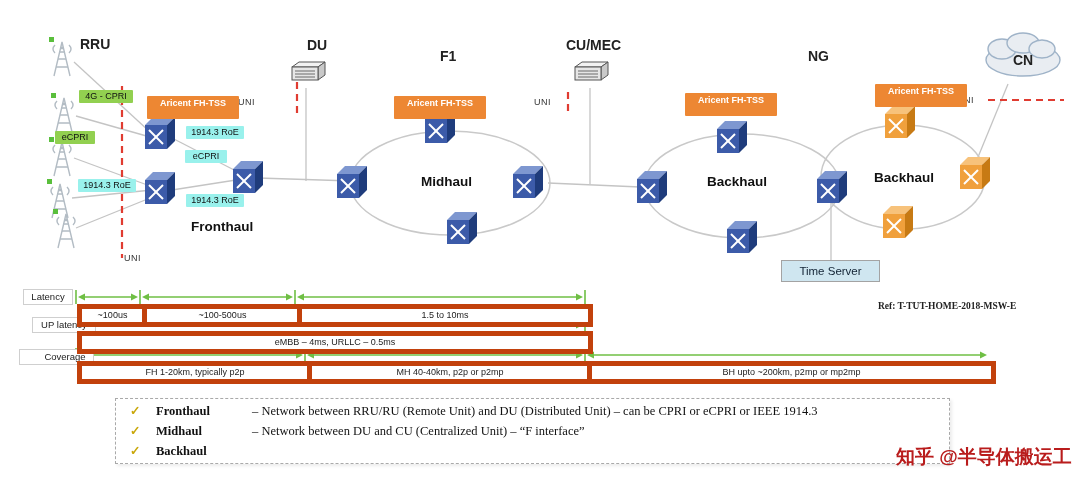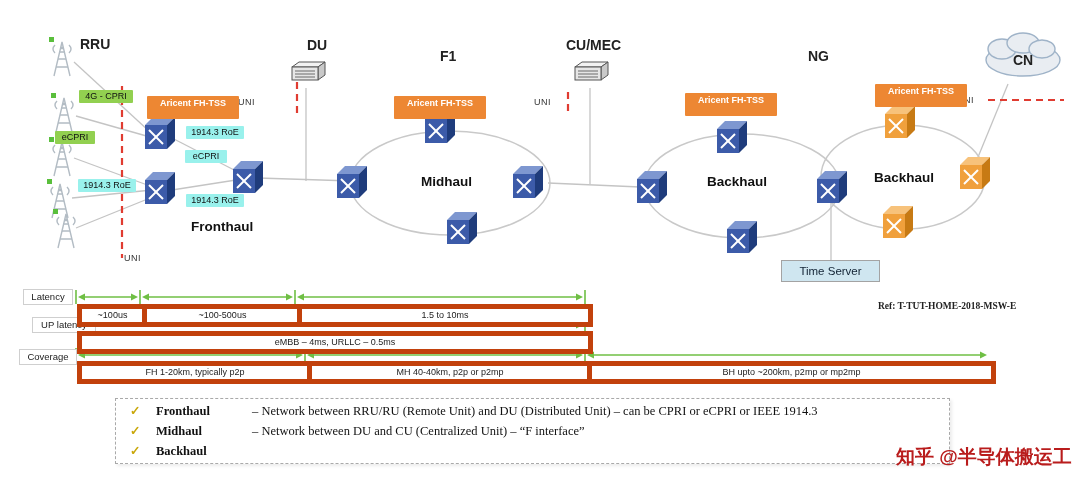--- a/index.html
+++ b/index.html
@@ -203,21 +203,21 @@
   <div class="lbl chip green" style="left:55px;top:131px;width:40px;">eCPRI</div>
   <div class="lbl chip cyan" style="left:78px;top:179px;width:58px;">1914.3 RoE</div>
   <div class="lbl chip cyan" style="left:186px;top:126px;width:58px;">1914.3 RoE</div>
   <div class="lbl chip cyan" style="left:185px;top:150px;width:42px;">eCPRI</div>
   <div class="lbl chip cyan" style="left:186px;top:194px;width:58px;">1914.3 RoE</div>
 
   <div class="lbl time-server" style="left:781px;top:260px;width:97px;">Time Server</div>
 
   <div class="lbl metric-name" style="left:23px;top:289px;width:48px;">Latency</div>
   <div class="lbl metric-name" style="left:32px;top:317px;width:62px;">UP latency</div>
-  <div class="lbl metric-name" style="left:19px;top:349px;width:56px;">Coverage</div>
+  <div class="lbl metric-name" style="left:19px;top:349px;width:56px;padding-left:17px;">Coverage</div>
 
   <div class="lbl metric-box" style="left:77px;top:304px;width:61px;">~100us</div>
   <div class="lbl metric-box" style="left:142px;top:304px;width:151px;">~100-500us</div>
   <div class="lbl metric-box" style="left:297px;top:304px;width:286px;">1.5 to 10ms</div>
   <div class="lbl metric-box" style="left:77px;top:331px;width:506px;">eMBB – 4ms, URLLC – 0.5ms</div>
   <div class="lbl metric-box" style="left:77px;top:361px;width:226px;">FH 1-20km, typically p2p</div>
   <div class="lbl metric-box" style="left:307px;top:361px;width:276px;">MH 40-40km, p2p or p2mp</div>
   <div class="lbl metric-box" style="left:587px;top:361px;width:399px;">BH  upto ~200km, p2mp or mp2mp</div>
 
   <div class="lbl ref" style="left:878px;top:301px;">Ref: T-TUT-HOME-2018-MSW-E</div>

